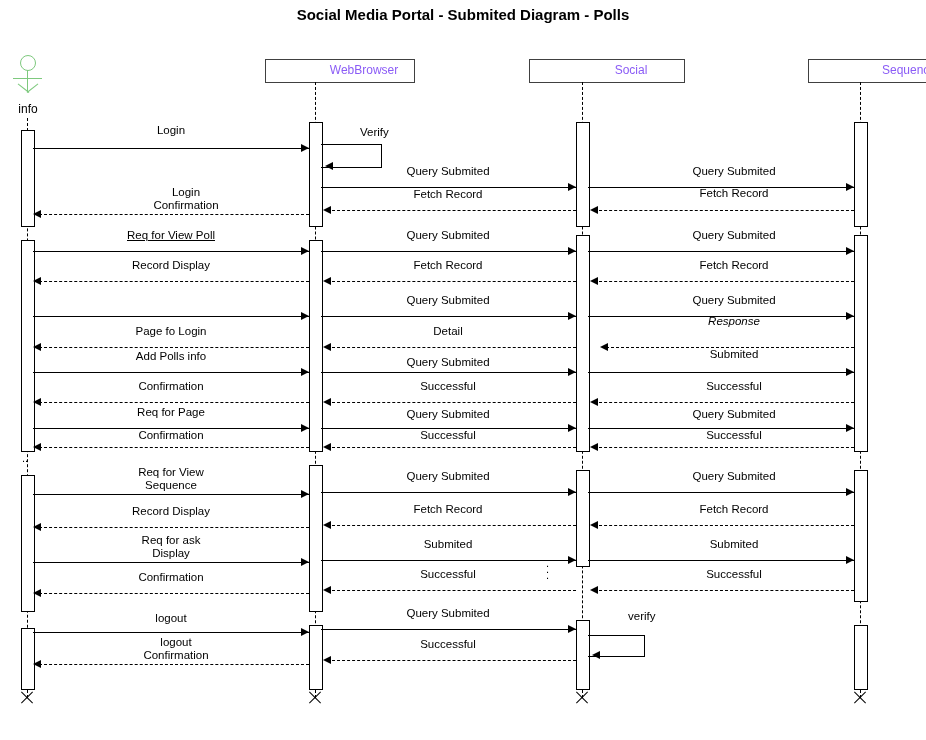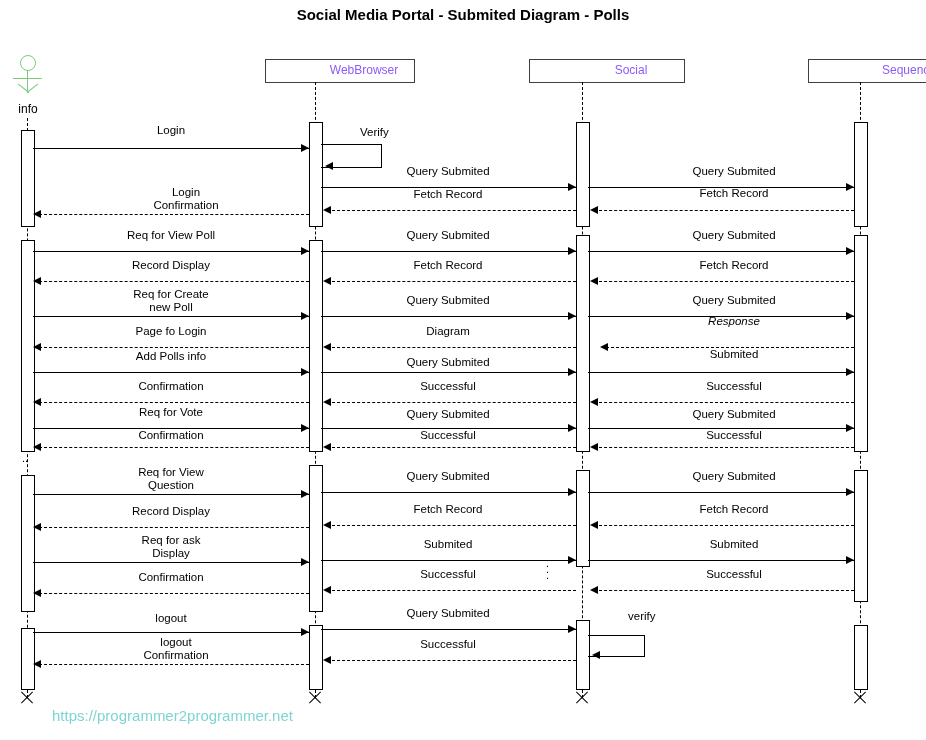--- a/index.html
+++ b/index.html
@@ -205,21 +205,21 @@
   <div class="arrow-l" style="left:323px; top:206px;"></div>
   <div class="msg-label" style="left:386px; top:188px; width:124px;">Fetch Record</div>
 
   <div class="msg-line dashed" style="left:39px; top:214px; width:270px;"></div>
   <div class="arrow-l" style="left:33px; top:210px;"></div>
   <div class="msg-label" style="left:98px; top:186px; width:176px; text-align:center;">Login
 Confirmation</div>
 
   <div class="msg-line" style="left:33px; top:251px; width:276px;"></div>
   <div class="arrow-r" style="left:301px; top:247px;"></div>
-  <div class="msg-label" style="left:83px; top:229px; width:176px;">Req for View Poll</div>
+  <div class="msg-label" style="left:83px; top:229px; width:176px;text-decoration:underline;">Req for View Poll</div>
 
   <div class="msg-line" style="left:321px; top:251px; width:255px;"></div>
   <div class="arrow-r" style="left:568px; top:247px;"></div>
   <div class="msg-label" style="left:386px; top:229px; width:124px;">Query Submited</div>
 
   <div class="msg-line" style="left:588px; top:251px; width:266px;"></div>
   <div class="arrow-r" style="left:846px; top:247px;"></div>
   <div class="msg-label" style="left:672px; top:229px; width:124px;">Query Submited</div>
 
   <div class="msg-line dashed" style="left:39px; top:281px; width:270px;"></div>
@@ -229,38 +229,36 @@
   <div class="msg-line dashed" style="left:327px; top:281px; width:249px;"></div>
   <div class="arrow-l" style="left:323px; top:277px;"></div>
   <div class="msg-label" style="left:386px; top:259px; width:124px;">Fetch Record</div>
 
   <div class="msg-line dashed" style="left:594px; top:281px; width:260px;"></div>
   <div class="arrow-l" style="left:590px; top:277px;"></div>
   <div class="msg-label" style="left:672px; top:259px; width:124px;">Fetch Record</div>
 
   <div class="msg-line" style="left:33px; top:316px; width:276px;"></div>
   <div class="arrow-r" style="left:301px; top:312px;"></div>
-  <div class="msg-label" style="left:83px; top:288px; width:176px;">Req for Create
-new Poll</div>
 
   <div class="msg-line" style="left:321px; top:316px; width:255px;"></div>
   <div class="arrow-r" style="left:568px; top:312px;"></div>
   <div class="msg-label" style="left:386px; top:294px; width:124px;">Query Submited</div>
 
   <div class="msg-line" style="left:588px; top:316px; width:266px;"></div>
   <div class="arrow-r" style="left:846px; top:312px;"></div>
   <div class="msg-label" style="left:672px; top:294px; width:124px;">Query Submited</div>
 
   <div class="msg-line dashed" style="left:39px; top:347px; width:270px;"></div>
   <div class="arrow-l" style="left:33px; top:343px;"></div>
   <div class="msg-label" style="left:83px; top:325px; width:176px;">Page fo Login</div>
 
   <div class="msg-line dashed" style="left:327px; top:347px; width:249px;"></div>
   <div class="arrow-l" style="left:323px; top:343px;"></div>
-  <div class="msg-label" style="left:386px; top:325px; width:124px;">Diagram</div>
+  <div class="msg-label" style="left:386px; top:325px; width:124px;">Detail</div>
 
   <div class="msg-line dashed" style="left:606px; top:347px; width:248px;"></div>
   <div class="arrow-l" style="left:600px; top:343px;"></div>
   <div class="msg-label" style="left:672px; top:315px; width:124px;font-style:italic;">Response</div>
 
   <div class="msg-line" style="left:33px; top:372px; width:276px;"></div>
   <div class="arrow-r" style="left:301px; top:368px;"></div>
   <div class="msg-label" style="left:83px; top:350px; width:176px;">Add Polls info</div>
 
   <div class="msg-line" style="left:321px; top:372px; width:255px;"></div>
@@ -278,21 +276,21 @@
   <div class="msg-line dashed" style="left:327px; top:402px; width:249px;"></div>
   <div class="arrow-l" style="left:323px; top:398px;"></div>
   <div class="msg-label" style="left:386px; top:380px; width:124px;">Successful</div>
 
   <div class="msg-line dashed" style="left:594px; top:402px; width:260px;"></div>
   <div class="arrow-l" style="left:590px; top:398px;"></div>
   <div class="msg-label" style="left:672px; top:380px; width:124px;">Successful</div>
 
   <div class="msg-line" style="left:33px; top:428px; width:276px;"></div>
   <div class="arrow-r" style="left:301px; top:424px;"></div>
-  <div class="msg-label" style="left:83px; top:406px; width:176px;">Req for Vote</div>
+  <div class="msg-label" style="left:83px; top:406px; width:176px;">Req for Page</div>
 
   <div class="msg-line" style="left:321px; top:428px; width:255px;"></div>
   <div class="arrow-r" style="left:568px; top:424px;"></div>
   <div class="msg-label" style="left:386px; top:408px; width:124px;">Query Submited</div>
 
   <div class="msg-line" style="left:588px; top:428px; width:266px;"></div>
   <div class="arrow-r" style="left:846px; top:424px;"></div>
   <div class="msg-label" style="left:672px; top:408px; width:124px;">Query Submited</div>
 
   <div class="msg-line dashed" style="left:39px; top:447px; width:270px;"></div>
@@ -303,21 +301,21 @@
   <div class="arrow-l" style="left:323px; top:443px;"></div>
   <div class="msg-label" style="left:386px; top:429px; width:124px;">Successful</div>
 
   <div class="msg-line dashed" style="left:594px; top:447px; width:260px;"></div>
   <div class="arrow-l" style="left:590px; top:443px;"></div>
   <div class="msg-label" style="left:672px; top:429px; width:124px;">Successful</div>
 
   <div class="msg-line" style="left:33px; top:494px; width:276px;"></div>
   <div class="arrow-r" style="left:301px; top:490px;"></div>
   <div class="msg-label" style="left:83px; top:466px; width:176px;">Req for View
-Question</div>
+Sequence</div>
 
   <div class="msg-line" style="left:321px; top:492px; width:255px;"></div>
   <div class="arrow-r" style="left:568px; top:488px;"></div>
   <div class="msg-label" style="left:386px; top:470px; width:124px;">Query Submited</div>
 
   <div class="msg-line" style="left:588px; top:492px; width:266px;"></div>
   <div class="arrow-r" style="left:846px; top:488px;"></div>
   <div class="msg-label" style="left:672px; top:470px; width:124px;">Query Submited</div>
 
   <div class="msg-line dashed" style="left:39px; top:527px; width:270px;"></div>
@@ -376,15 +374,14 @@
   <div class="msg-line dashed" style="left:39px; top:664px; width:270px;"></div>
   <div class="arrow-l" style="left:33px; top:660px;"></div>
   <div class="msg-label" style="left:88px; top:636px; width:176px;">logout
 Confirmation</div>
 
   <div class="xmark" style="left:19px;  top:690px;"></div>
   <div class="xmark" style="left:307px; top:690px;"></div>
   <div class="xmark" style="left:574px; top:690px;"></div>
   <div class="xmark" style="left:852px; top:690px;"></div>
 
-  <div class="watermark" style="left:52px; top:707px;">https://programmer2programmer.net</div>
 
 </div>
 
 </body></html>

